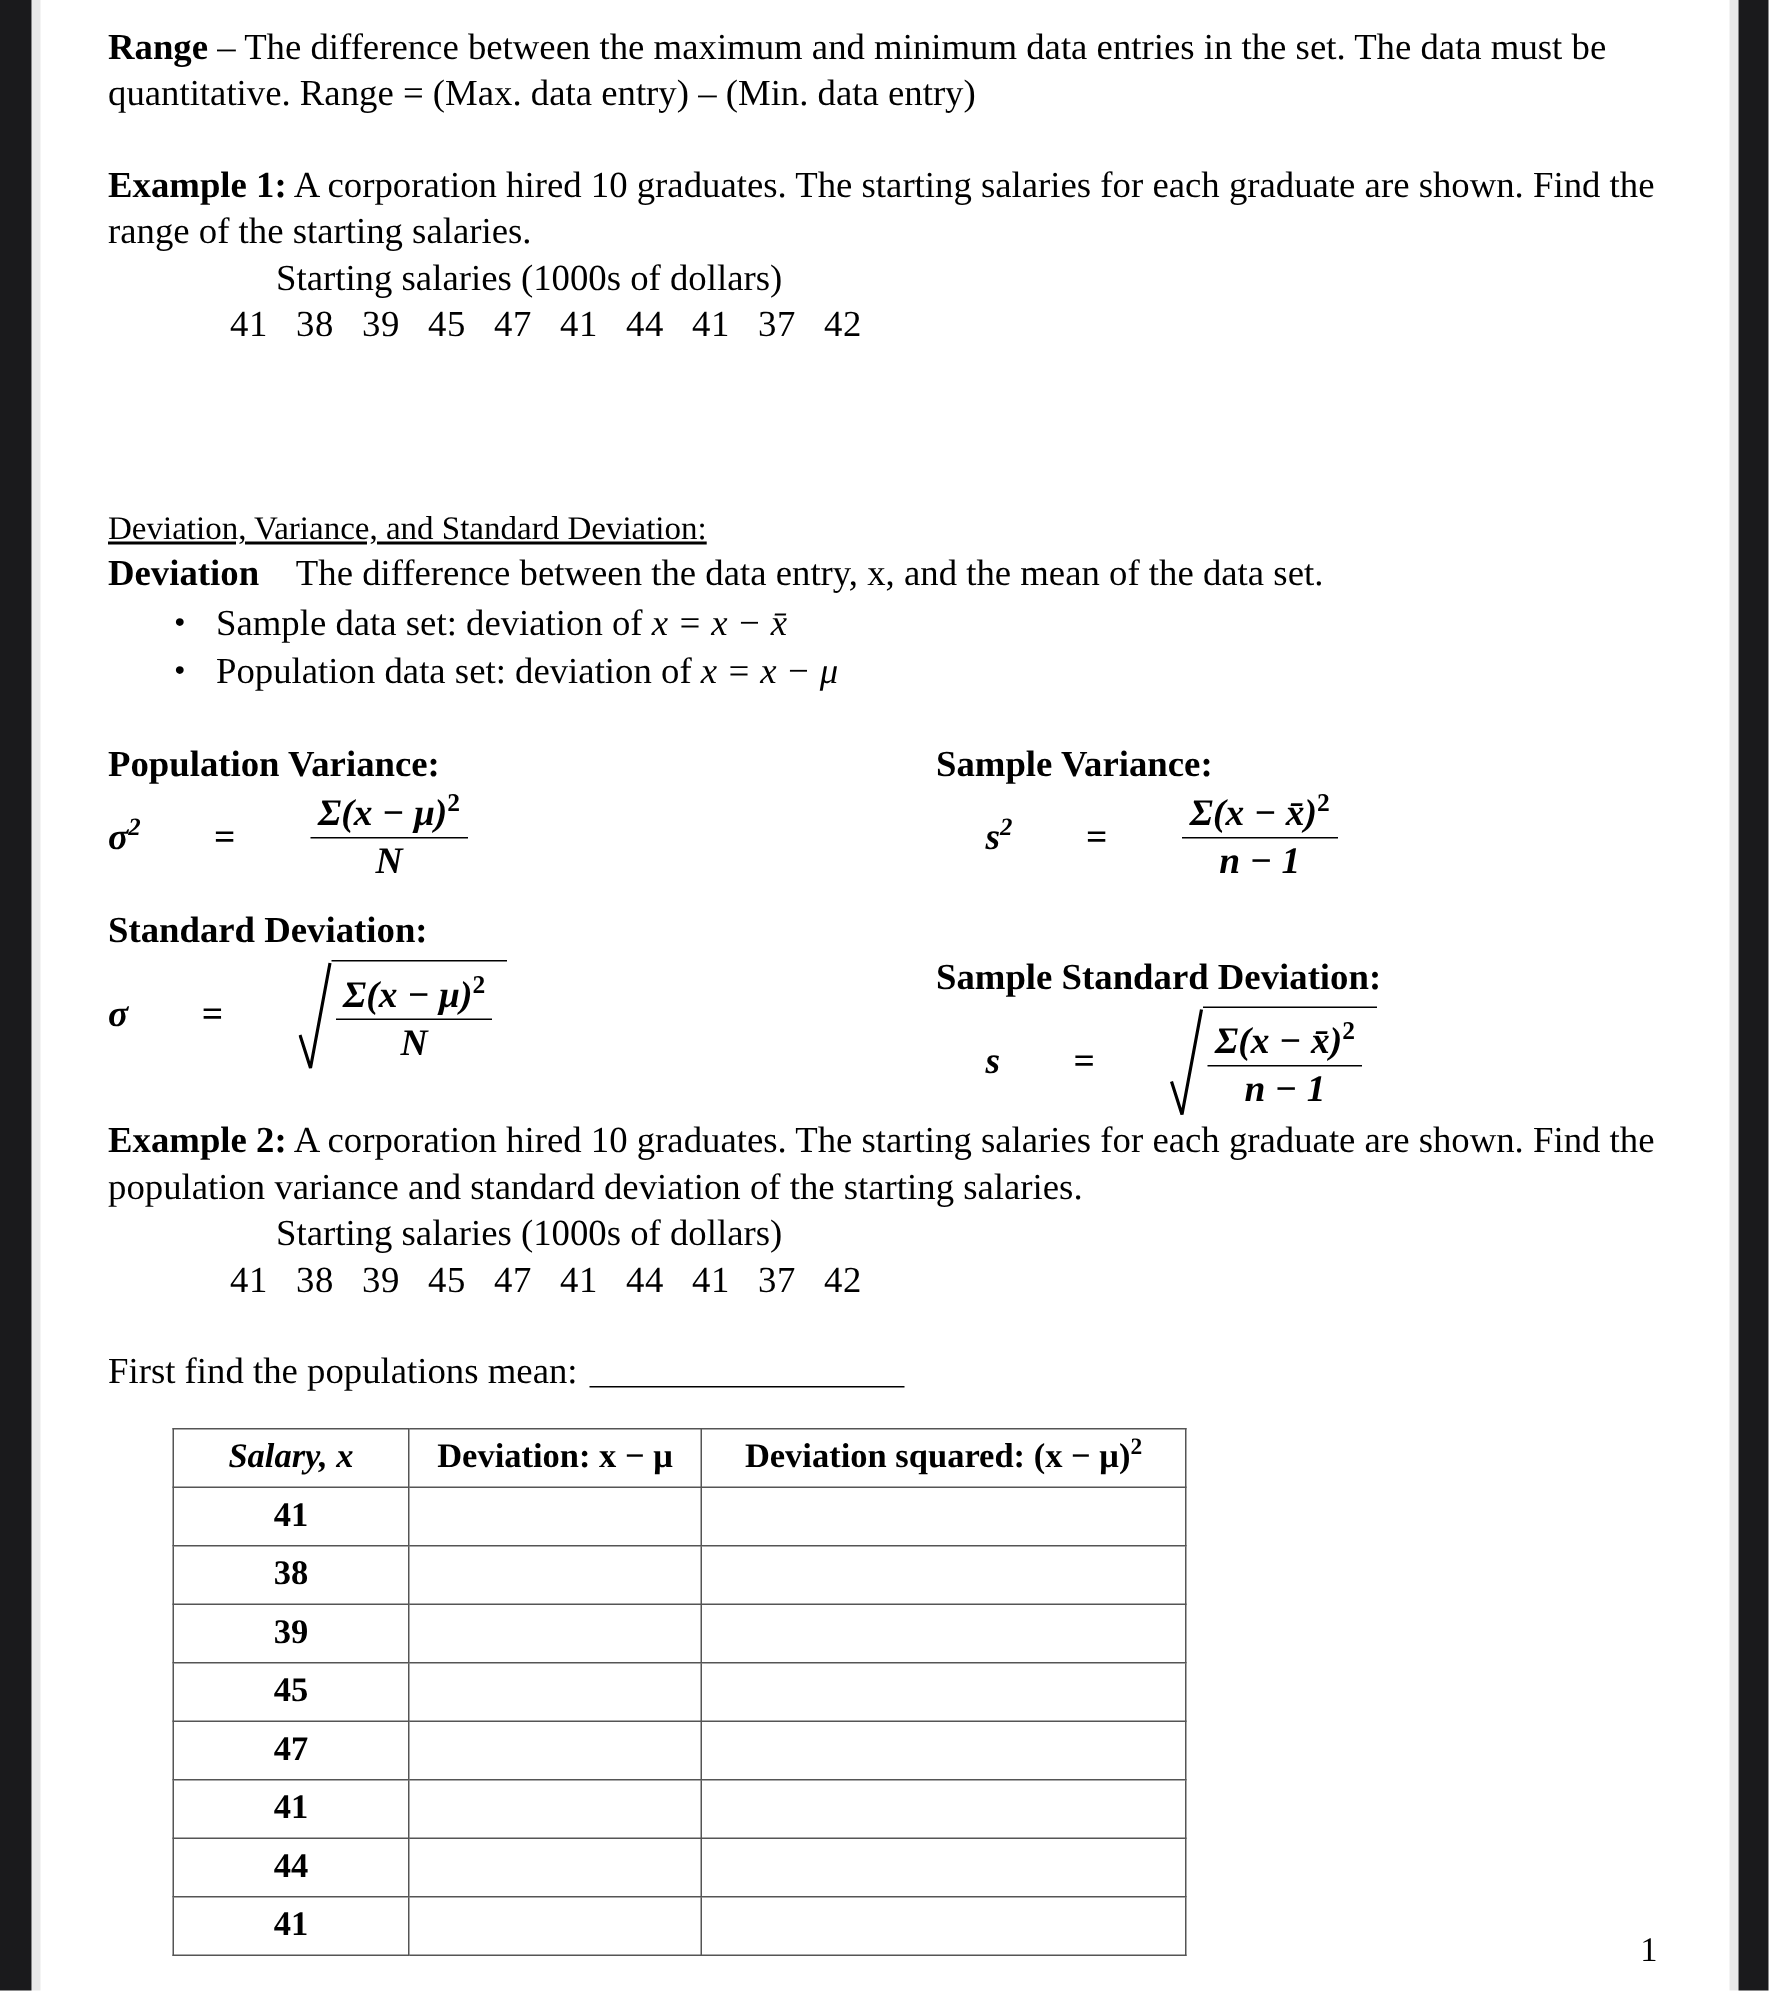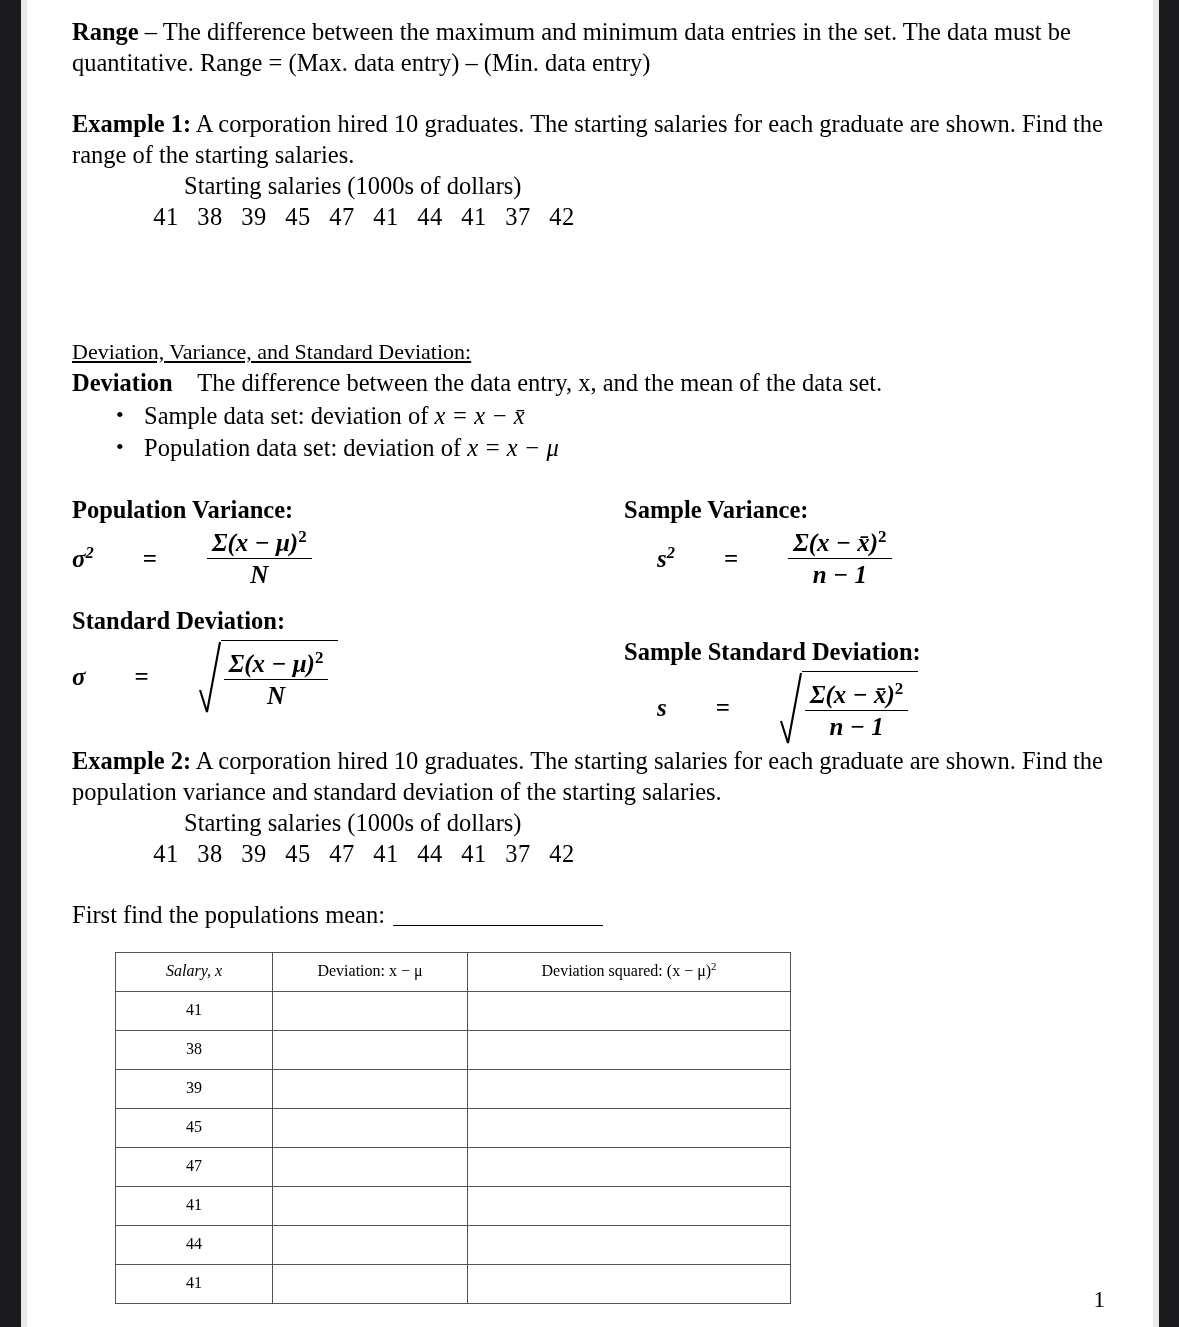--- a/index.html
+++ b/index.html
@@ -178,22 +178,22 @@
   
   table.dev-table {
     border-collapse: collapse;
     margin-left: 43px;
     margin-top: 22px;
     table-layout: fixed;
     width: 675px;
   }
   table.dev-table td, table.dev-table th {
     border: 1.4px solid #555555;
-    font-weight: normal;
-    font-size: 16px;
+    font-weight: bold;
+    font-size: 23px;
     height: 34px;
     padding: 1px 4px 3px 4px;
   }
   table.dev-table th {
     text-align: center;
   }
   .c-salary { width: 157px; }
   .c-dev    { width: 195px; }
   .c-devsq  { width: 323px; }
   td.salary-cell {

